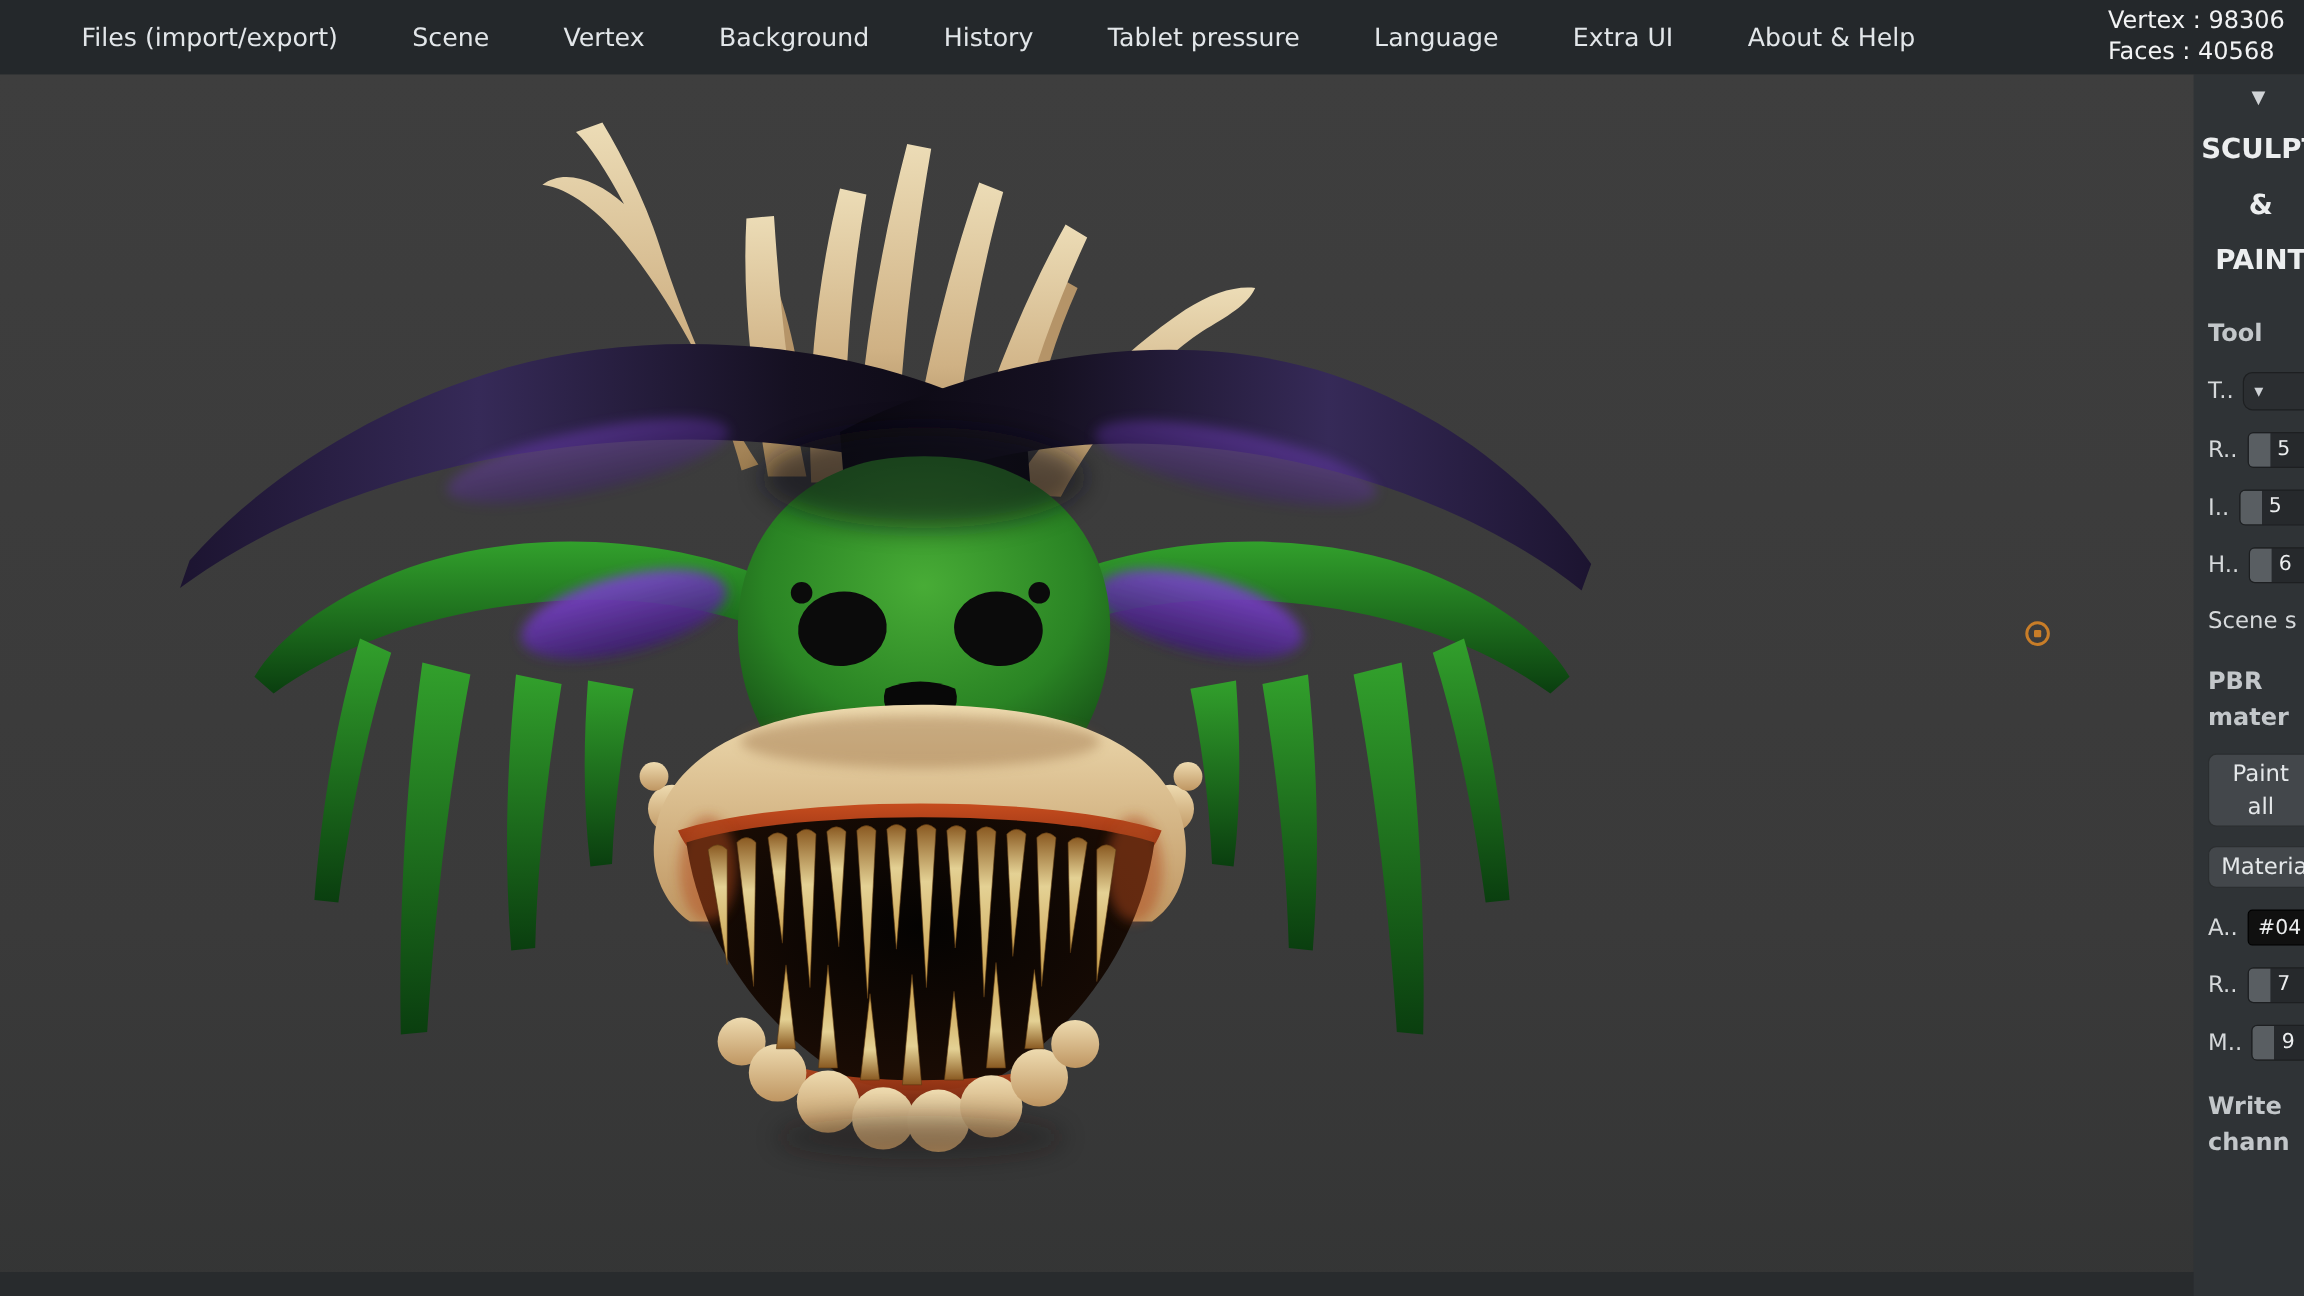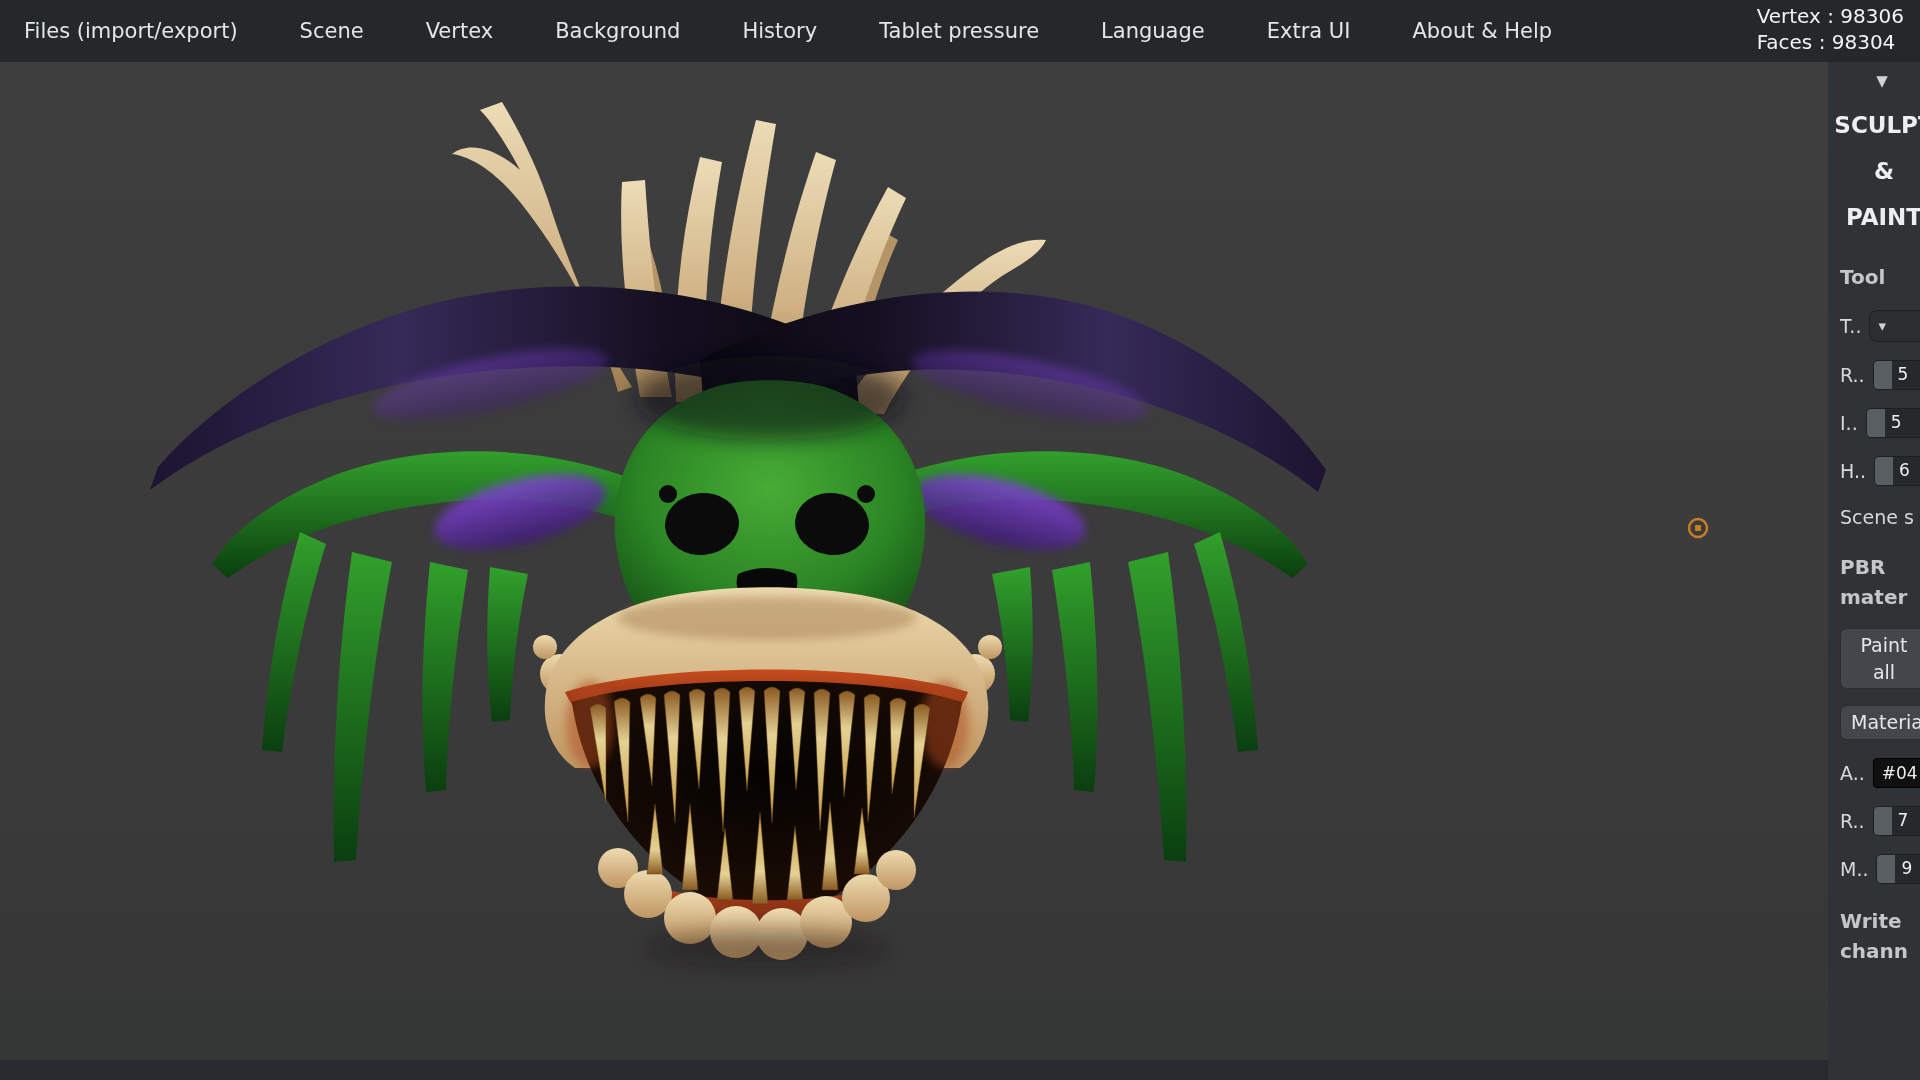--- a/index.html
+++ b/index.html
@@ -4,21 +4,21 @@
 <style>
   html,body{margin:0;padding:0;}
   body{
     width:1920px;height:1080px;overflow:hidden;position:relative;
     background:#3b3b3b;font-family:"DejaVu Sans","Liberation Sans",sans-serif;
     -webkit-font-smoothing:antialiased;
   }
   
   .menubar{
     position:absolute;top:0;left:0;right:0;height:62px;background:#24282b;
-    display:flex;align-items:center;gap:62px;padding-left:24px;z-index:30;
+    display:flex;align-items:center;gap:62px;padding-left:68px;z-index:30;
     color:#e2e6e9;font-size:21px;white-space:nowrap;
   }
   .menu-item{cursor:pointer;}
   .stats{
     position:absolute;top:3px;right:16px;z-index:31;color:#f2f3f4;
     font-size:20px;line-height:26px;text-align:left;
   }
   
   .viewport{
     position:absolute;top:62px;left:0;width:1920px;height:1018px;
@@ -76,21 +76,21 @@
   <span class="menu-item">Vertex</span>
   <span class="menu-item">Background</span>
   <span class="menu-item">History</span>
   <span class="menu-item">Tablet pressure</span>
   <span class="menu-item">Language</span>
   <span class="menu-item">Extra UI</span>
   <span class="menu-item">About &amp; Help</span>
 </div>
 <div class="stats">
   <div>Vertex : 98306</div>
-  <div>Faces : 98304</div>
+  <div>Faces : 40568</div>
 </div>
 
 <div class="viewport">
 <svg width="1920" height="1018" viewBox="0 0 1920 1018">
   <defs>
     <linearGradient id="bone" x1="0" y1="0" x2="0" y2="1">
       <stop offset="0" stop-color="#ecdcb6"></stop>
           <stop offset="0.6" stop-color="#cfb184"></stop>
           <stop offset="1" stop-color="#9c7c50"></stop>
     </linearGradient>

